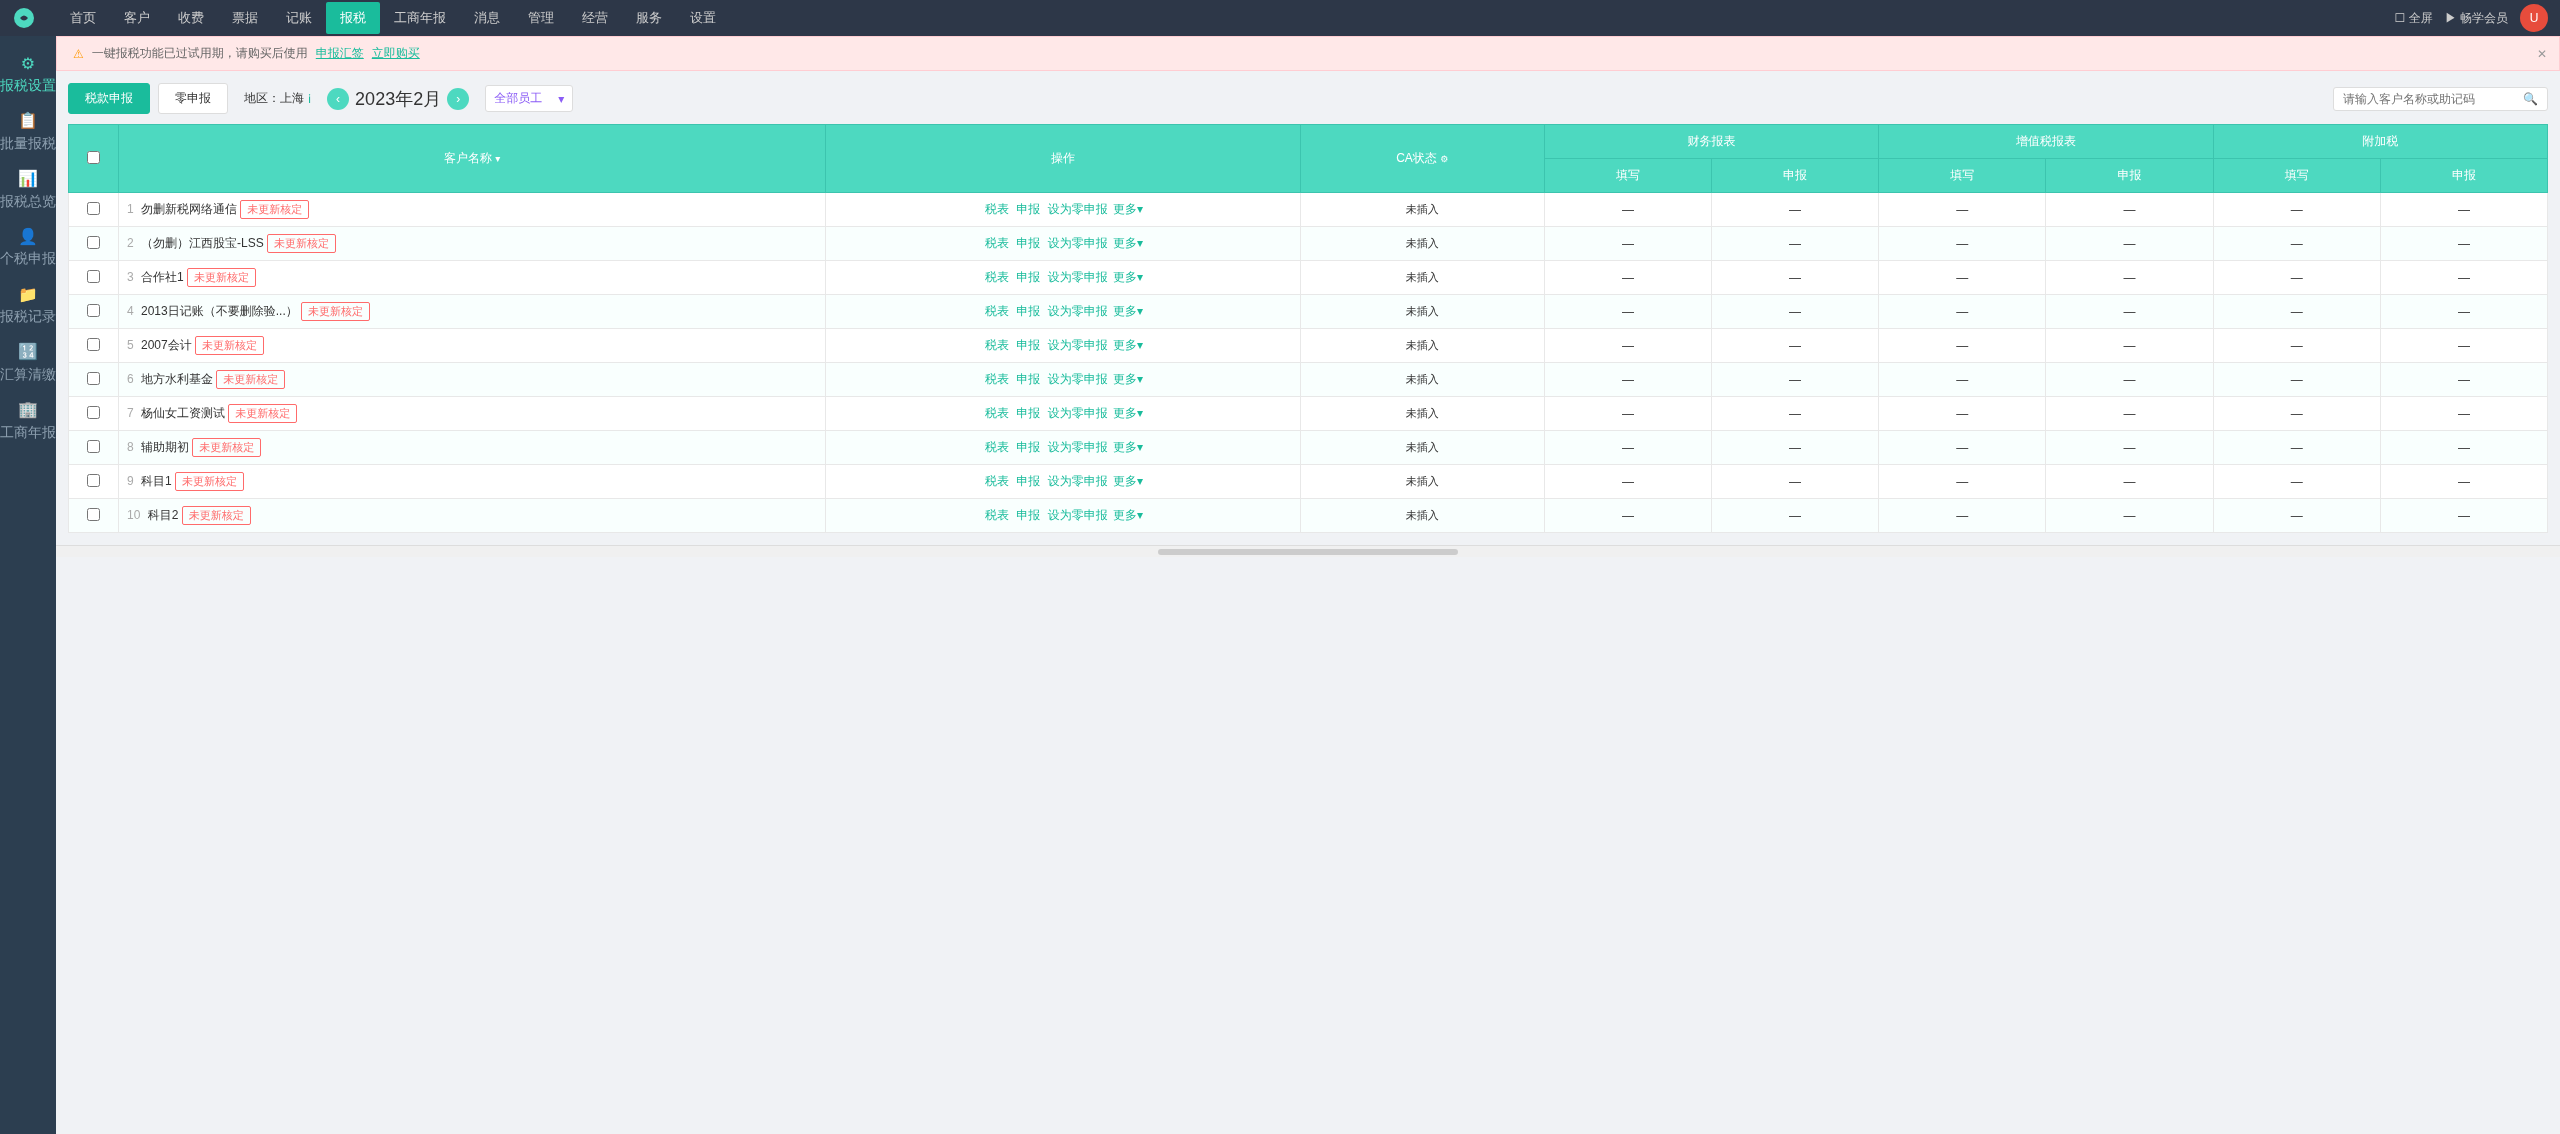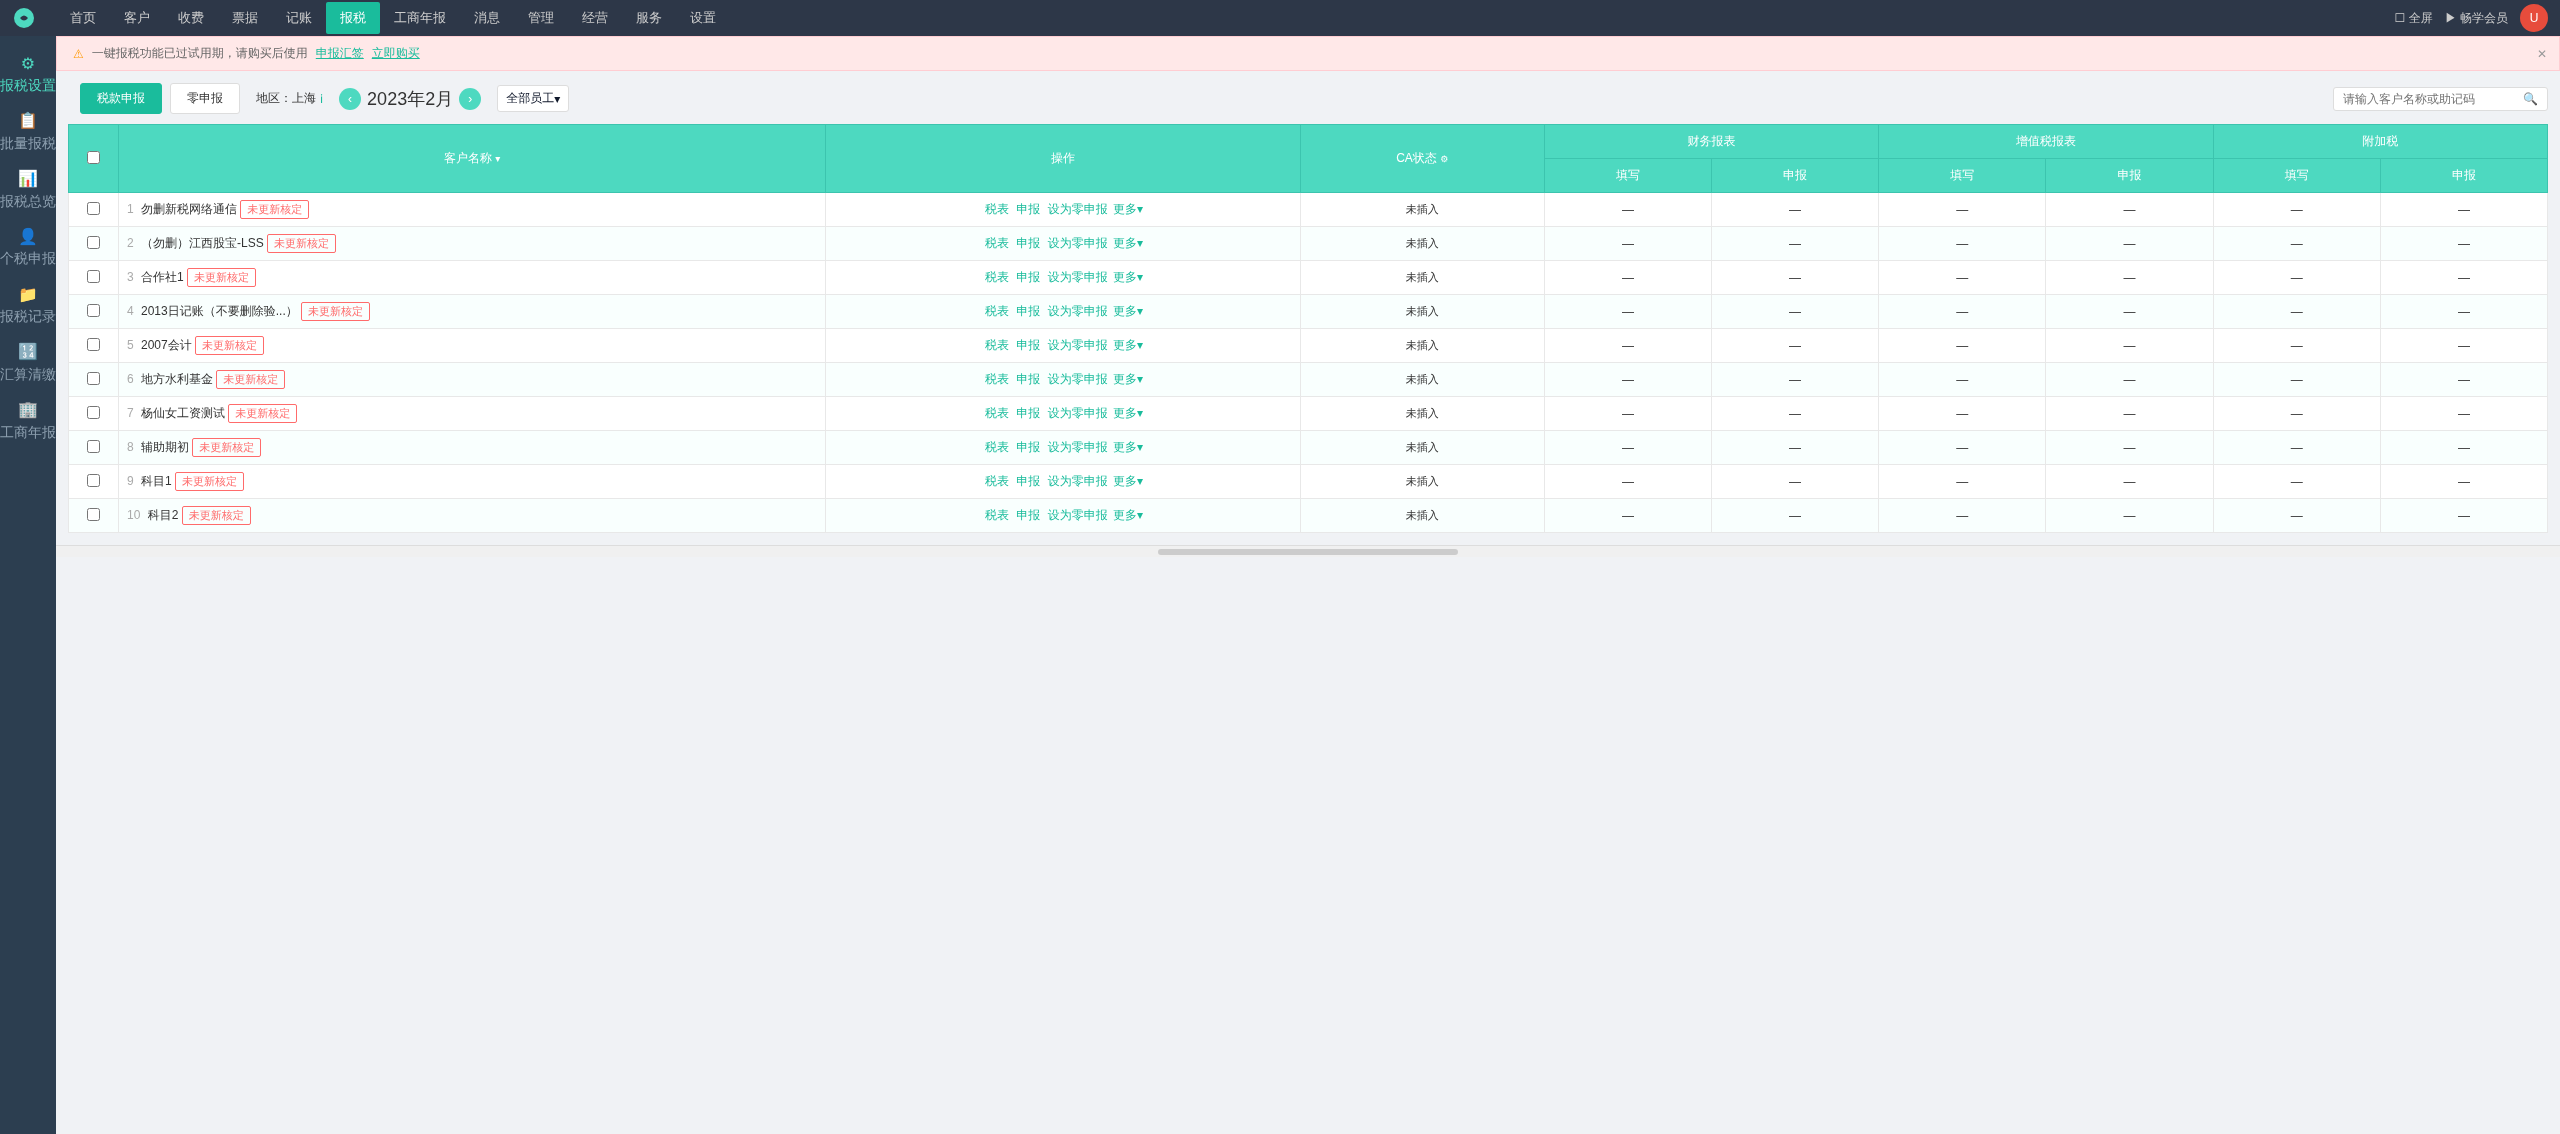--- a/index.html
+++ b/index.html
@@ -33,27 +33,27 @@
     .trial-banner .warn-icon { color: #ff9800; }
     .trial-banner a { color: #1abc9c; text-decoration: underline; cursor: pointer; }
     .trial-banner .close-btn { position: absolute; right: 12px; top: 50%; transform: translateY(-50%); cursor: pointer; color: #999; }
 
     
     .page-container { padding: 12px; }
 
     
     .toolbar-row { display: flex; align-items: center; gap: 8px; margin-bottom: 10px; }
     .tab-btn { padding: 6px 16px; border: 1px solid #ddd; background: #fff; border-radius: 3px; cursor: pointer; font-size: 12px; color: #333; }
-    .tab-btn.active { background: #1abc9c; color: #fff; border-color: #1abc9c; margin-left: 12px; }
+    .tab-btn.active { background: #1abc9c; color: #fff; border-color: #1abc9c; }
     .region-info { display: flex; align-items: center; gap: 4px; font-size: 12px; color: #333; margin-left: 8px; }
     .info-icon { color: #1abc9c; cursor: pointer; }
     .month-nav { display: flex; align-items: center; gap: 6px; margin-left: 8px; }
     .month-nav-btn { width: 22px; height: 22px; border-radius: 50%; background: #4dd9c0; border: none; color: #fff; cursor: pointer; display: flex; align-items: center; justify-content: center; font-size: 12px; }
     .month-display { font-size: 18px; font-weight: normal; color: #333; }
-    .dept-select { padding: 4px 8px; border: 1px solid #ddd; border-radius: 3px; font-size: 12px; color: #0f172a; background: #fff; cursor: pointer; display: flex; align-items: center; gap: 0; margin-left: 8px; }
+    .dept-select { padding: 4px 8px; border: 1px solid #ddd; border-radius: 3px; font-size: 12px; color: #8b5cf6; background: #fff; cursor: pointer; display: flex; align-items: center; gap: 16px; margin-left: 8px; }
     .search-box { margin-left: auto; display: flex; align-items: center; border: 1px solid #ddd; border-radius: 3px; background: #fff; padding: 4px 9px; }
     .search-box input { border: none; outline: none; font-size: 12px; width: 180px; color: #999; }
     .search-icon { color: #999; cursor: pointer; }
 
     
     .taxpayer-tabs { display: flex; gap: 0; margin-bottom: 10px; align-items: center; }
     .taxpayer-tab { padding: 6px 20px; border-bottom: 2px solid transparent; cursor: pointer; font-size: 13px; color: #333; }
     .taxpayer-tab.active { color: #1abc9c; border-bottom-color: #1abc9c; }
 
     

